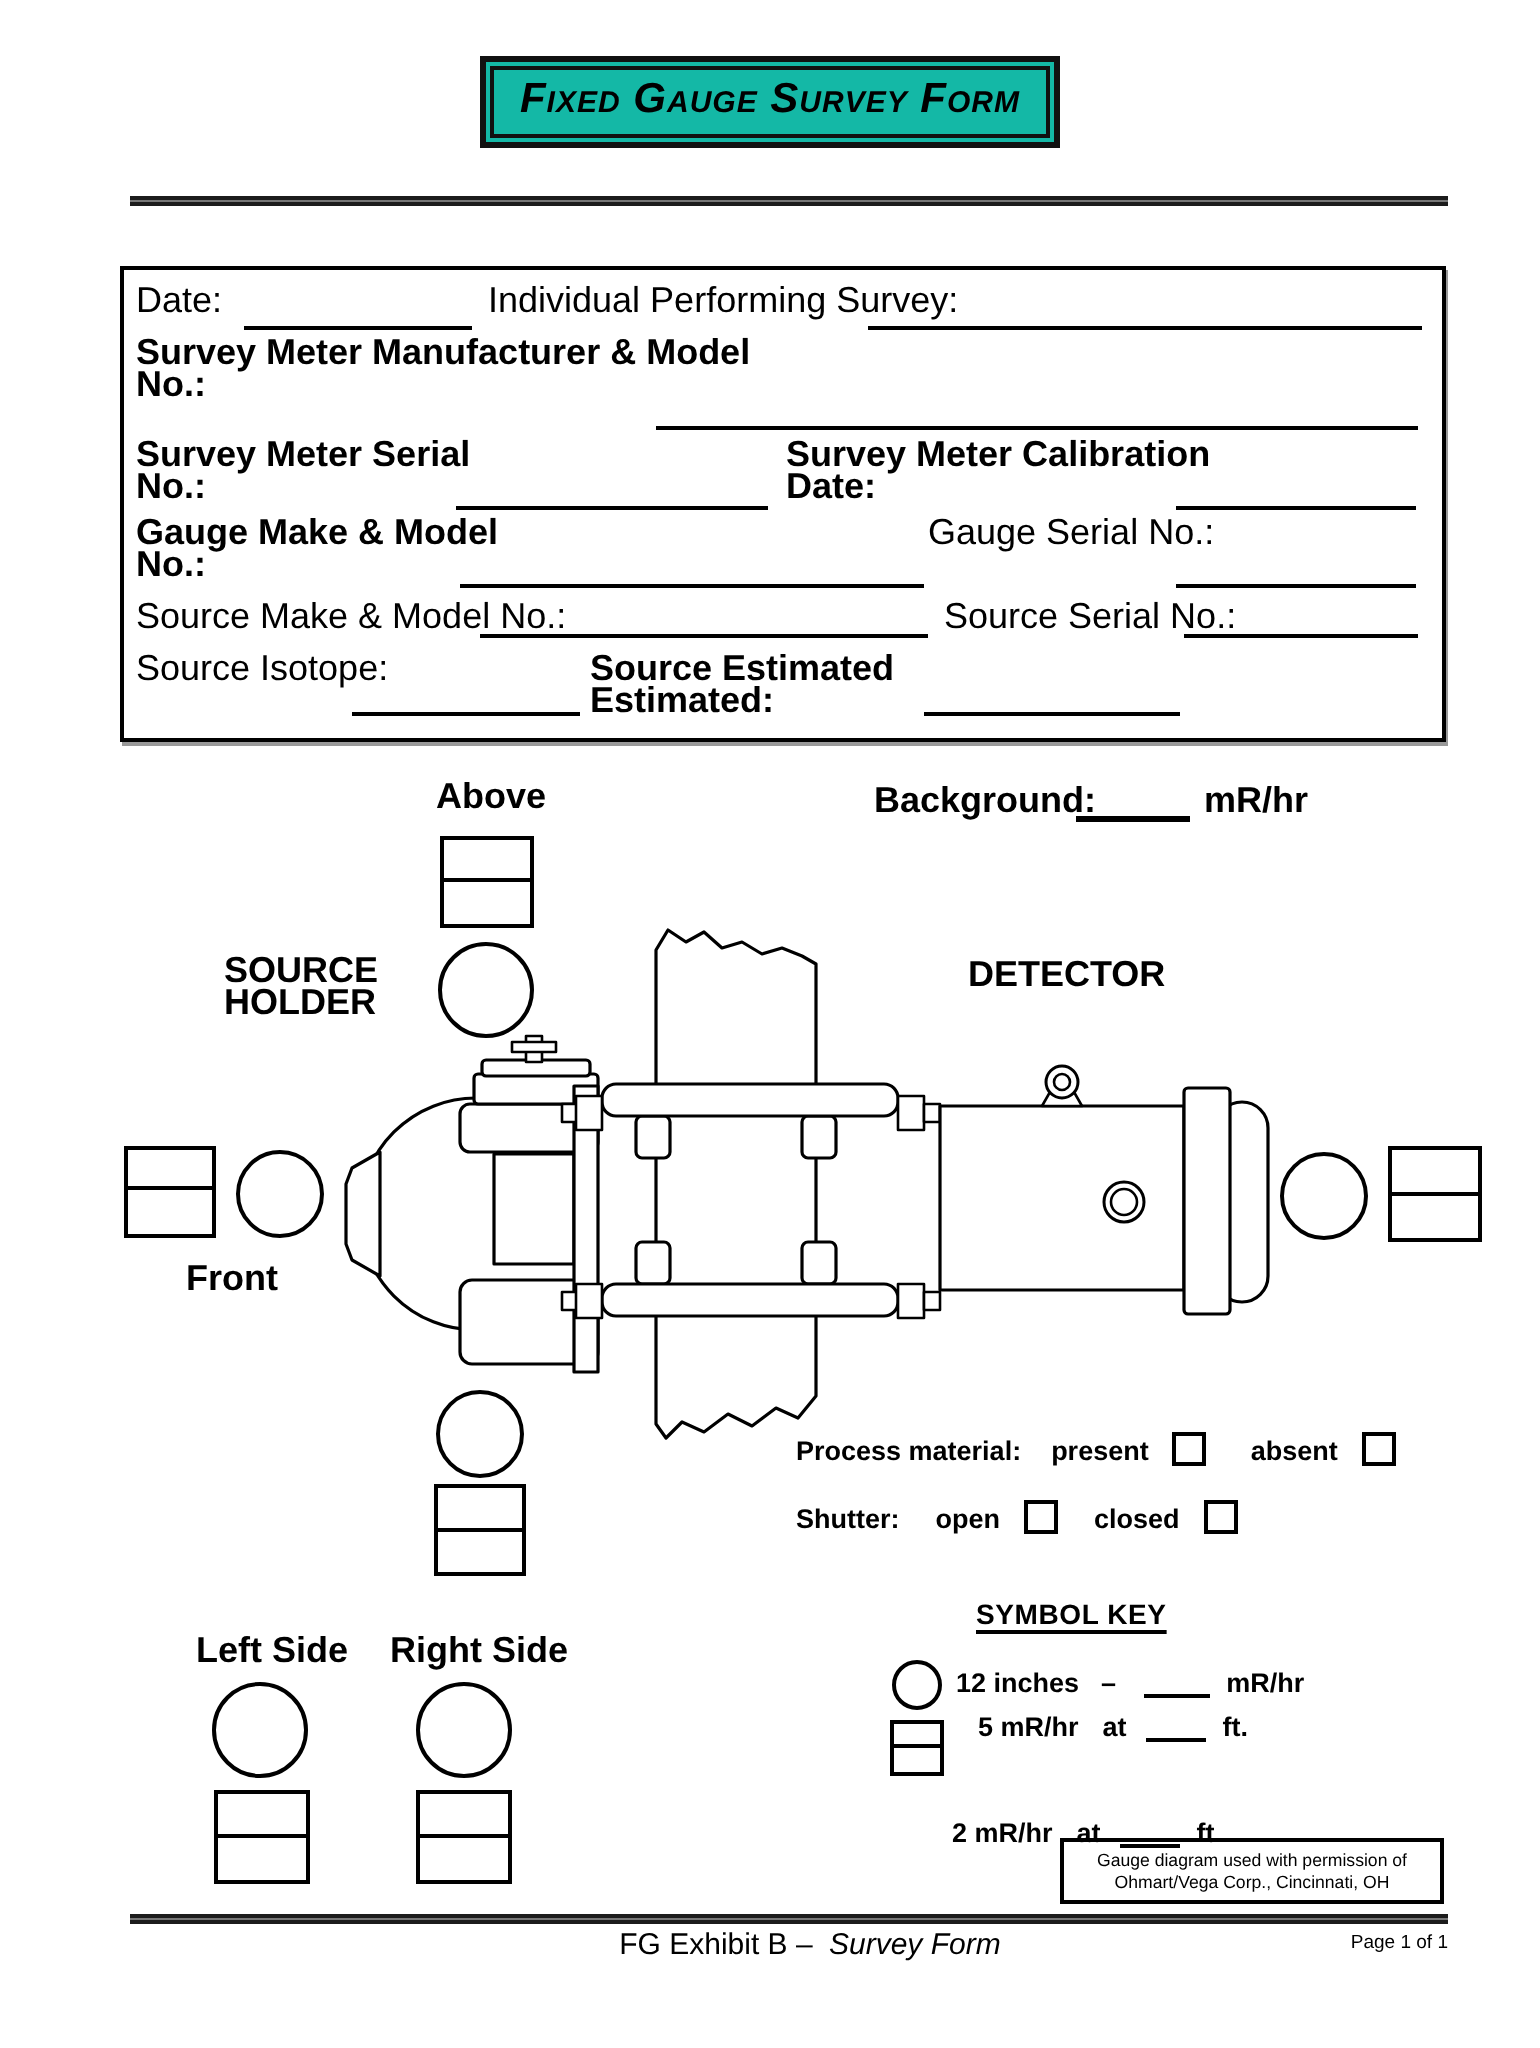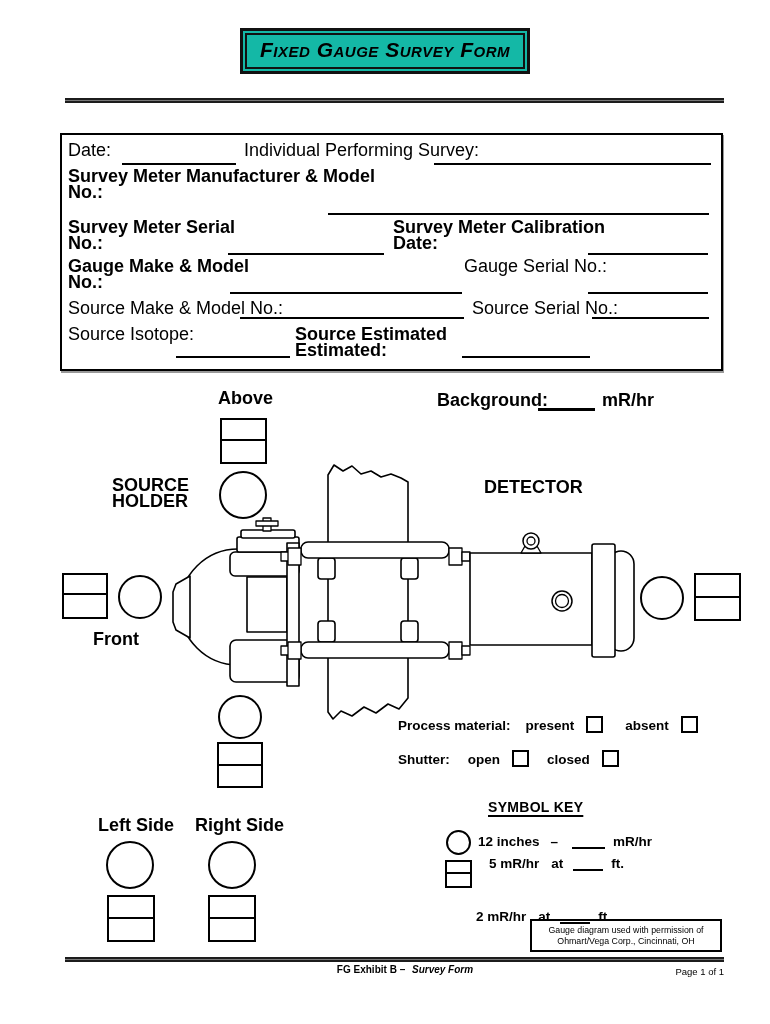--- a/index.html
+++ b/index.html
@@ -37,21 +37,21 @@
   .kb { display:inline-block; width:33px; height:14px; border-bottom:2px solid #000; }
   .bg-blank { position:absolute; border-bottom:3px solid #000; }
   
   .symkey-title { position:absolute; font-weight:bold; font-size:14px; letter-spacing:0.3px;
     text-decoration:underline; text-decoration-thickness:2px; text-underline-offset:3px; }
   
   .perm-box { position:absolute; left:530px; top:919px; width:192px; height:33px;
     border:2px solid #000; box-sizing:border-box; display:flex; flex-direction:column;
     justify-content:center; text-align:center; font-size:8.8px; line-height:11px; }
   .footer-center { position:absolute; left:0; right:0; top:964px; text-align:center;
-    font-size:10px; font-weight:bold;padding-left:40px; }
+    font-size:15px; font-weight:normal;padding-left:40px; }
   .footer-page { position:absolute; top:966px; right:46px; font-size:9.5px; }
 </style>
 </head>
 <body>
 
 <div class="page">
 
   <div class="title-wrap">
     <div class="title-outer">
       <div class="title-inner">

